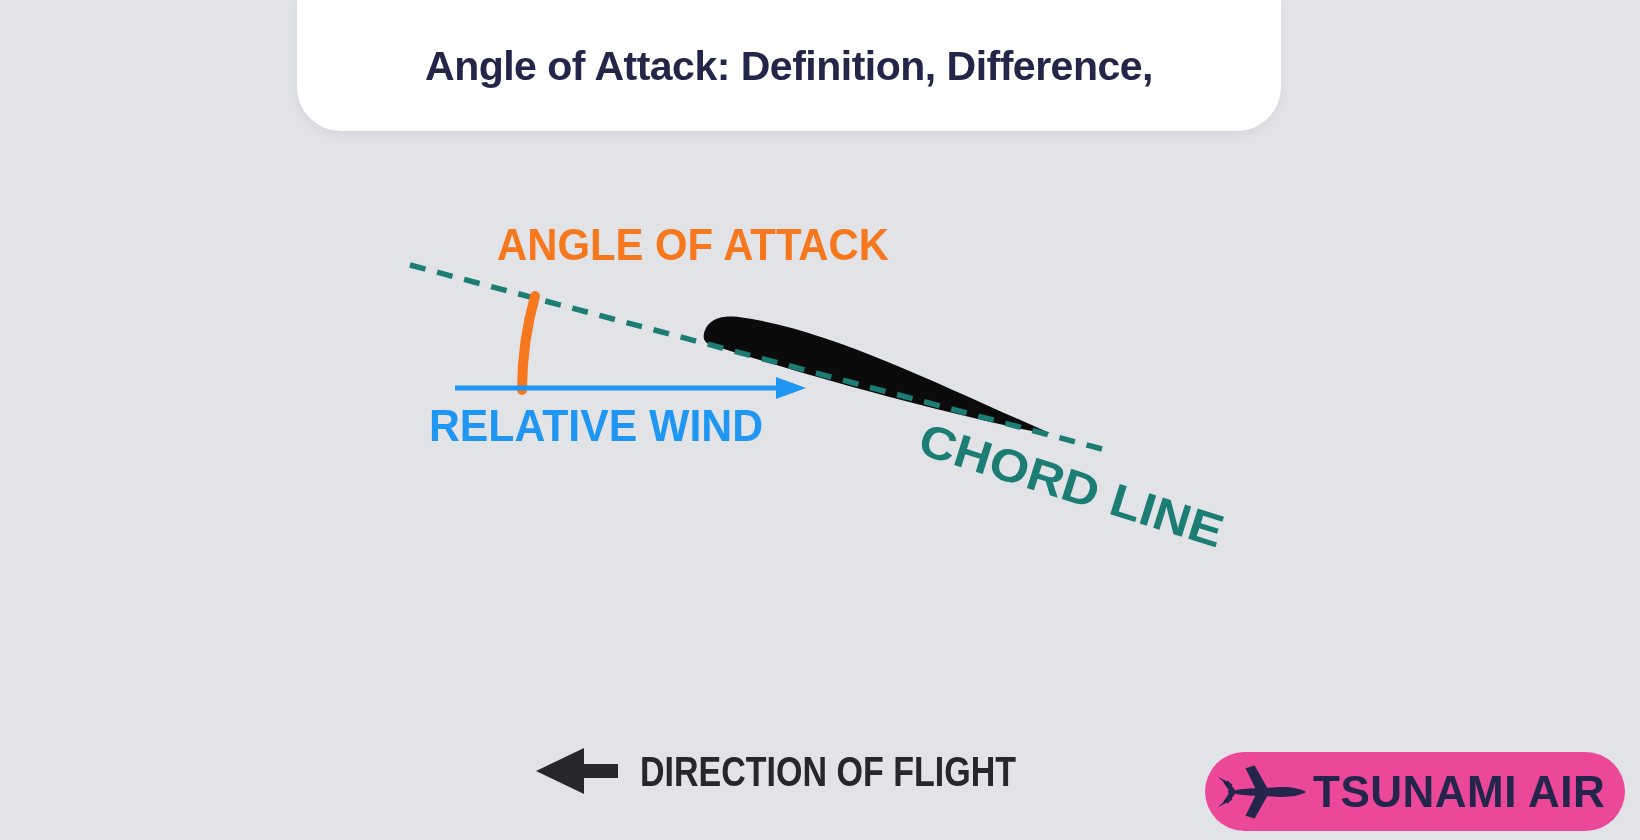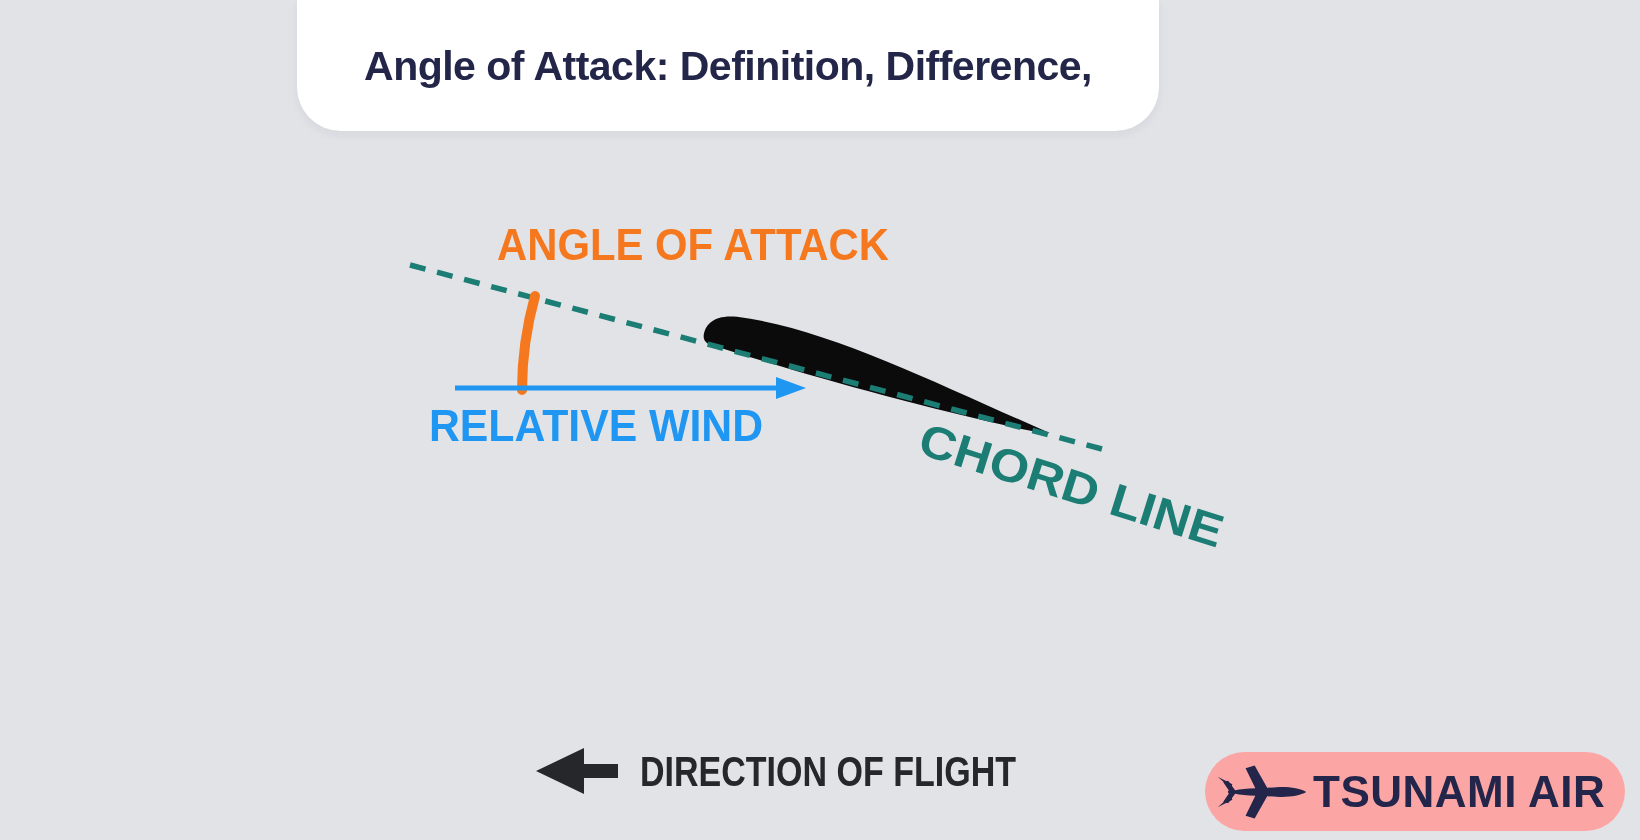--- a/index.html
+++ b/index.html
@@ -6,39 +6,39 @@
   body{
     width:1640px;height:840px;overflow:hidden;
     background:#e2e3e7;
     font-family:"Liberation Sans", sans-serif;
     position:relative;
   }
   .canvas{position:absolute;inset:0;width:1640px;height:840px;}
 
   
   .banner{
-    position:absolute;left:297px;top:0;width:862px;height:131px;
+    position:absolute;left:297px;top:0;width:984px;height:131px;
     background:#ffffff;border-radius:0 0 44px 44px;
     box-shadow:0 4px 10px rgba(30,35,70,0.06);
     display:flex;flex-direction:column;justify-content:center;align-items:center;
     z-index:3;
   }
   .title-line{
     color:#232649;font-weight:700;font-size:41px;line-height:48px;
     letter-spacing:-0.5px;text-align:center;white-space:nowrap;
   }
 
   
   .diagram-svg{position:absolute;inset:0;z-index:1;}
   .svg-label{font-family:"Liberation Sans", sans-serif;font-weight:700;}
 
   
   .logo-pill{
     position:absolute;left:1205px;top:752px;width:420px;height:79px;
-    background:#fca5a5;border-radius:40px;
+    background:#ec4899;border-radius:40px;
     display:flex;align-items:center;gap:4px;
     padding:0;box-sizing:border-box;z-index:3;
   }
   .plane-icon-svg{margin-left:12px;flex:0 0 auto;}
   .brand-name{
     color:#23264a;font-weight:700;font-size:44px;letter-spacing:0.5px;
     white-space:nowrap;
   }
 </style>
 </head>

